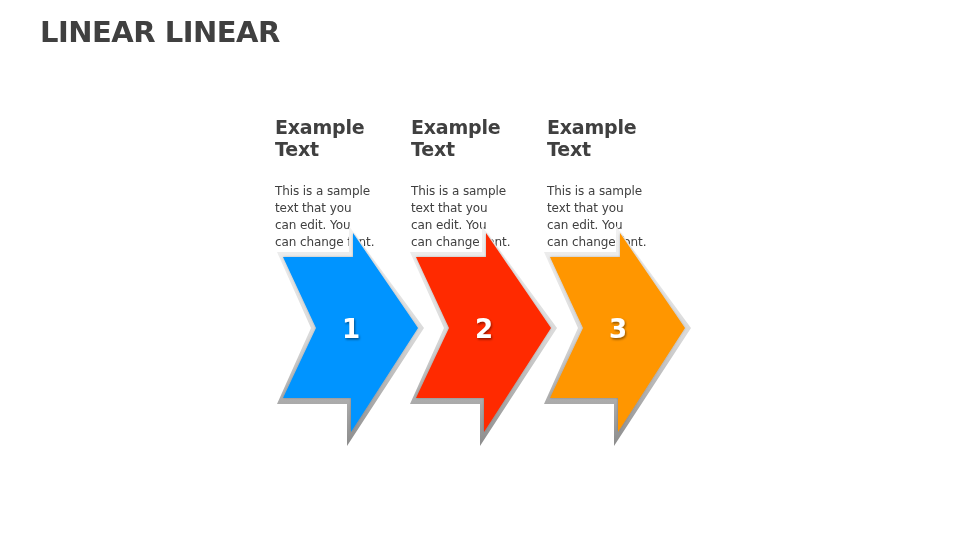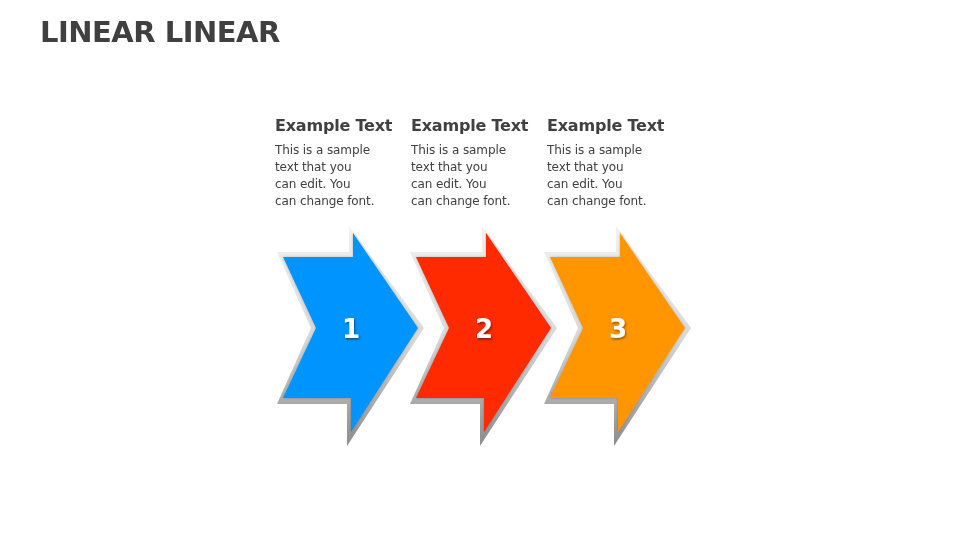--- a/index.html
+++ b/index.html
@@ -7,21 +7,21 @@
       width: 960px; height: 540px; background: #ffffff; position: relative; overflow: hidden;
       font-family: "DejaVu Sans", "Liberation Sans", sans-serif;
     }
     .title {
       position: absolute; left: 40px; top: 15px;
       font-size: 29px; font-weight: bold; color: #404040; letter-spacing: -0.5px;
       font-family: "DejaVu Sans", sans-serif;
     }
     .text-block { position: absolute; top: 116px; width: 130px; color: #404040; }
     .text-block .heading {
-      font-size: 16px; font-weight: bold; margin-bottom: 7px; letter-spacing: -0.2px;
+      font-size: 19px; font-weight: bold; margin-bottom: 23px; letter-spacing: -0.2px;
       font-family: "DejaVu Sans", sans-serif;
     }
     .text-block .body {
       font-size: 12px; line-height: 17px; white-space: pre-line; letter-spacing: -0.1px;
       font-family: "DejaVu Sans", sans-serif;
     }
     svg.arrows { position: absolute; left: 0; top: 0; }
     .num {
       font-family: "DejaVu Sans", sans-serif; font-weight: bold; font-size: 26px; fill: #ffffff;
     }

